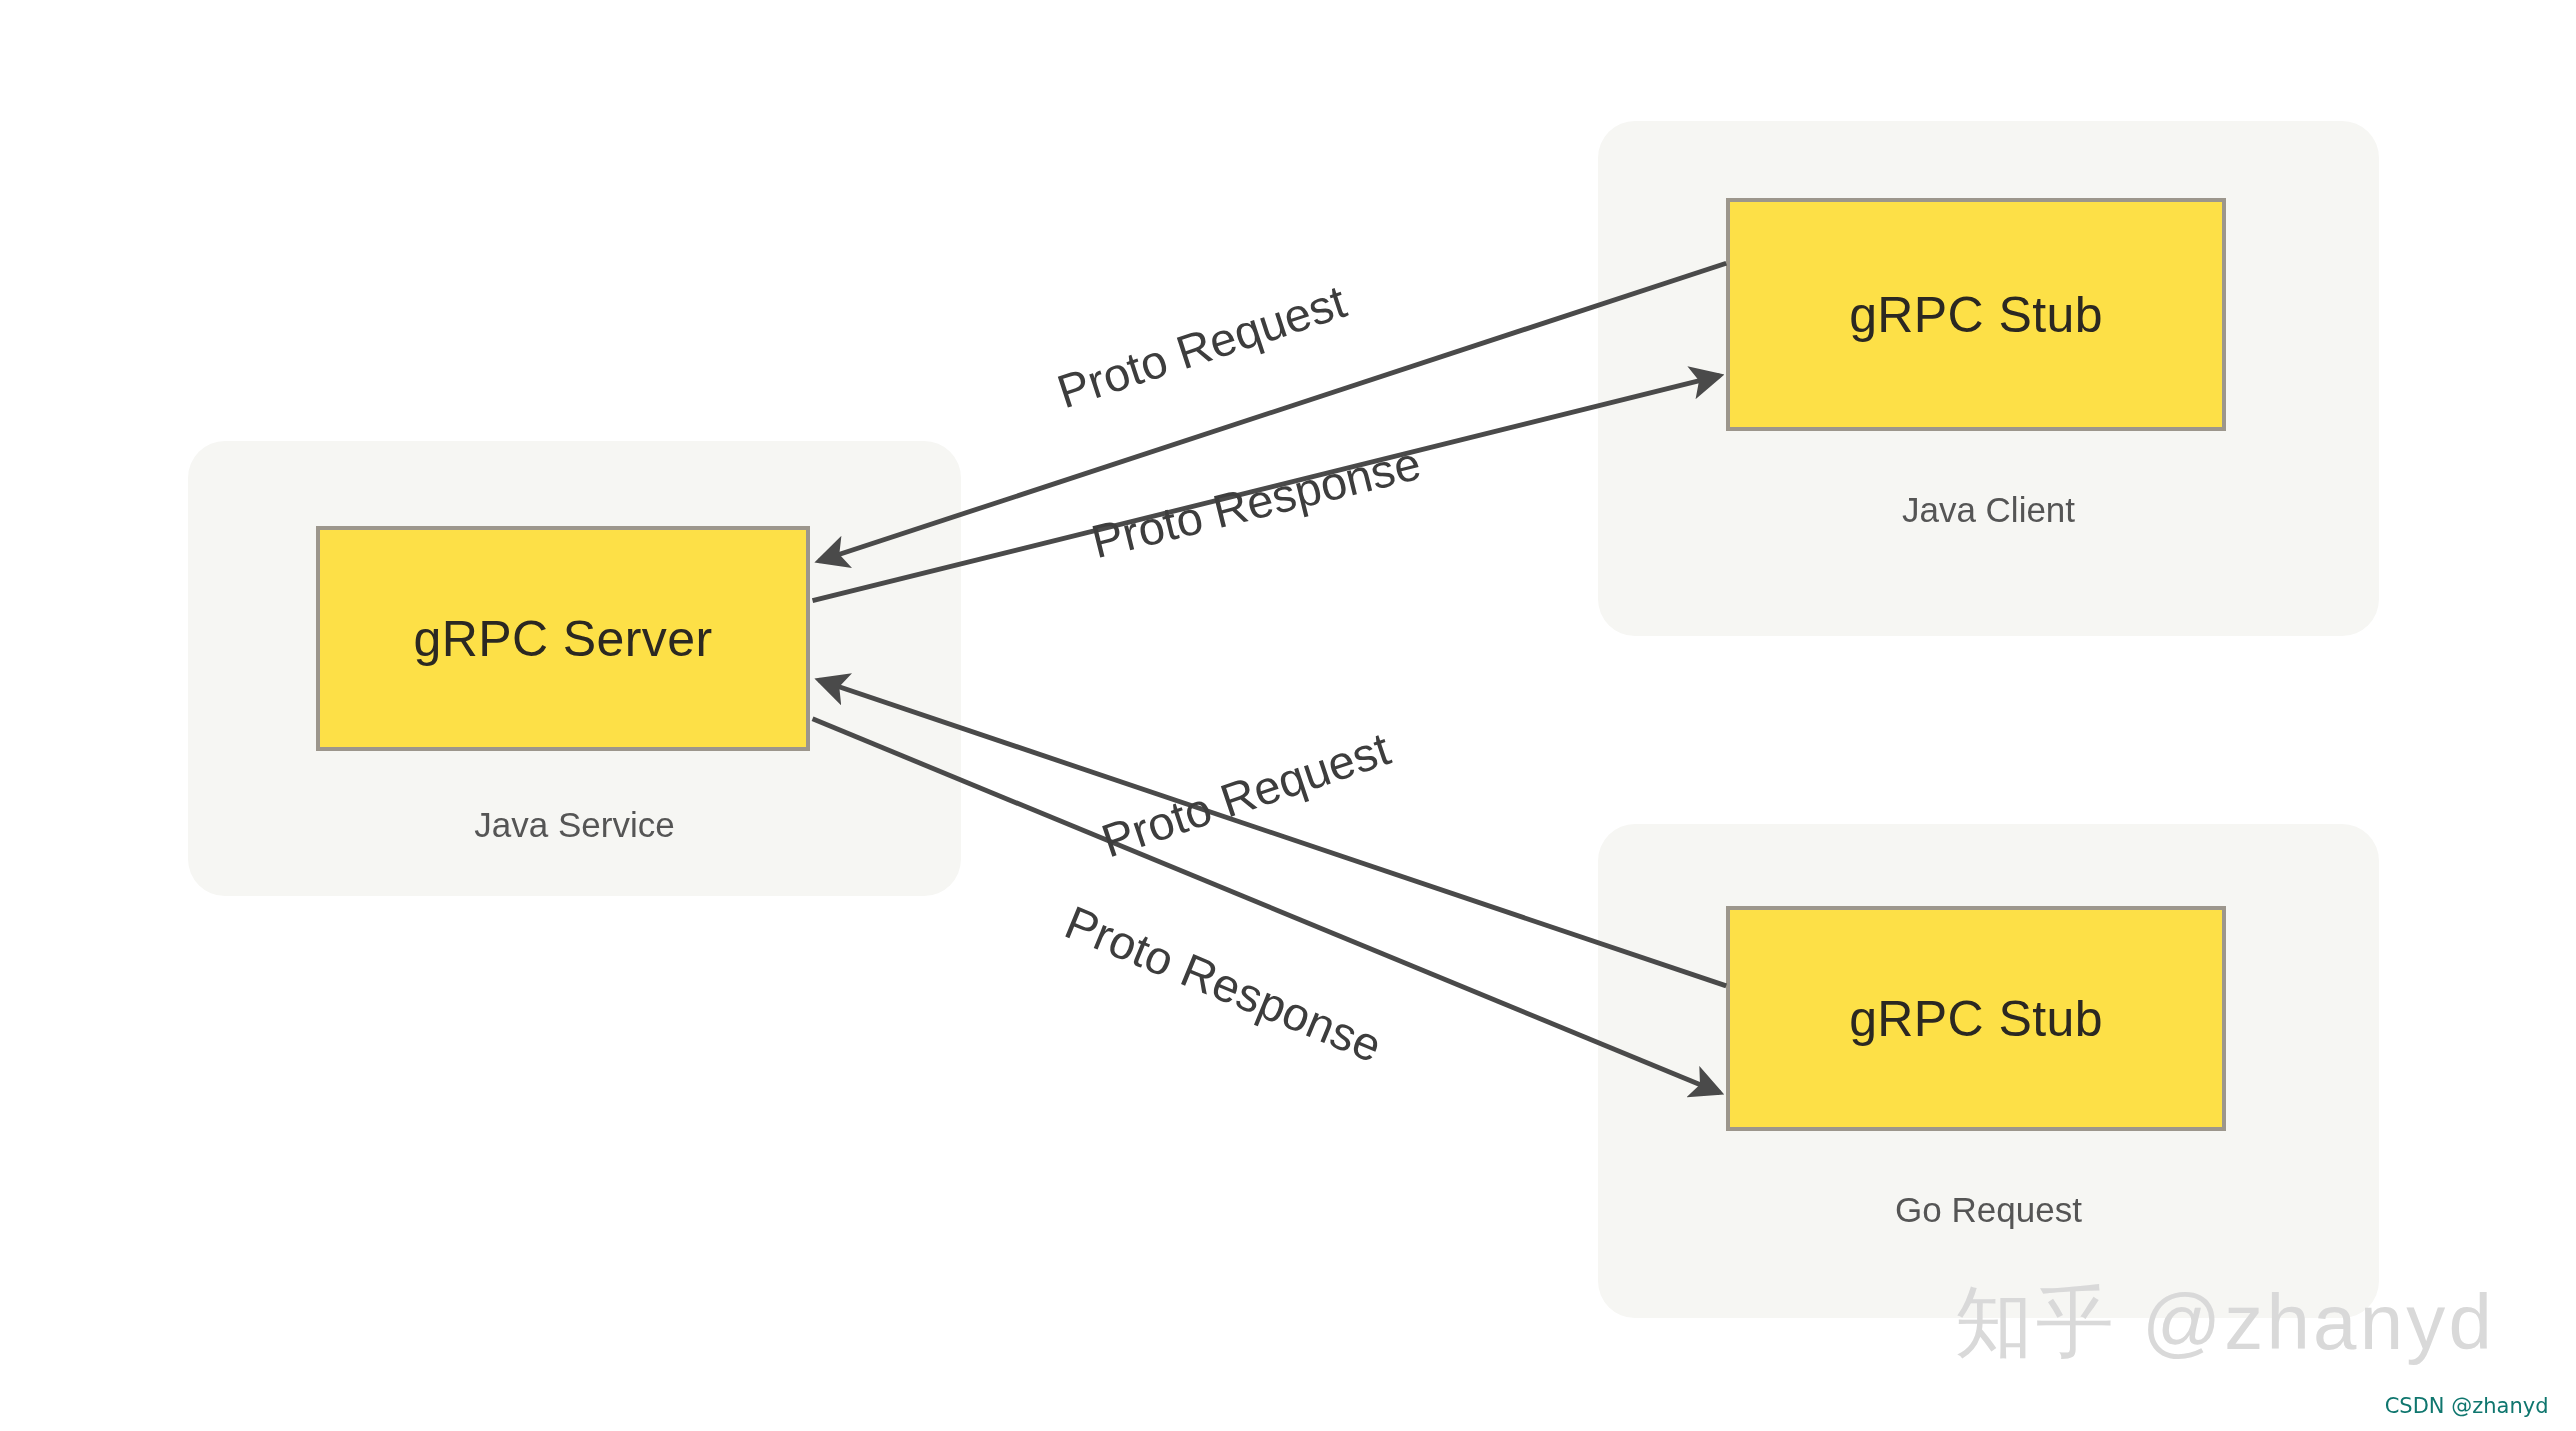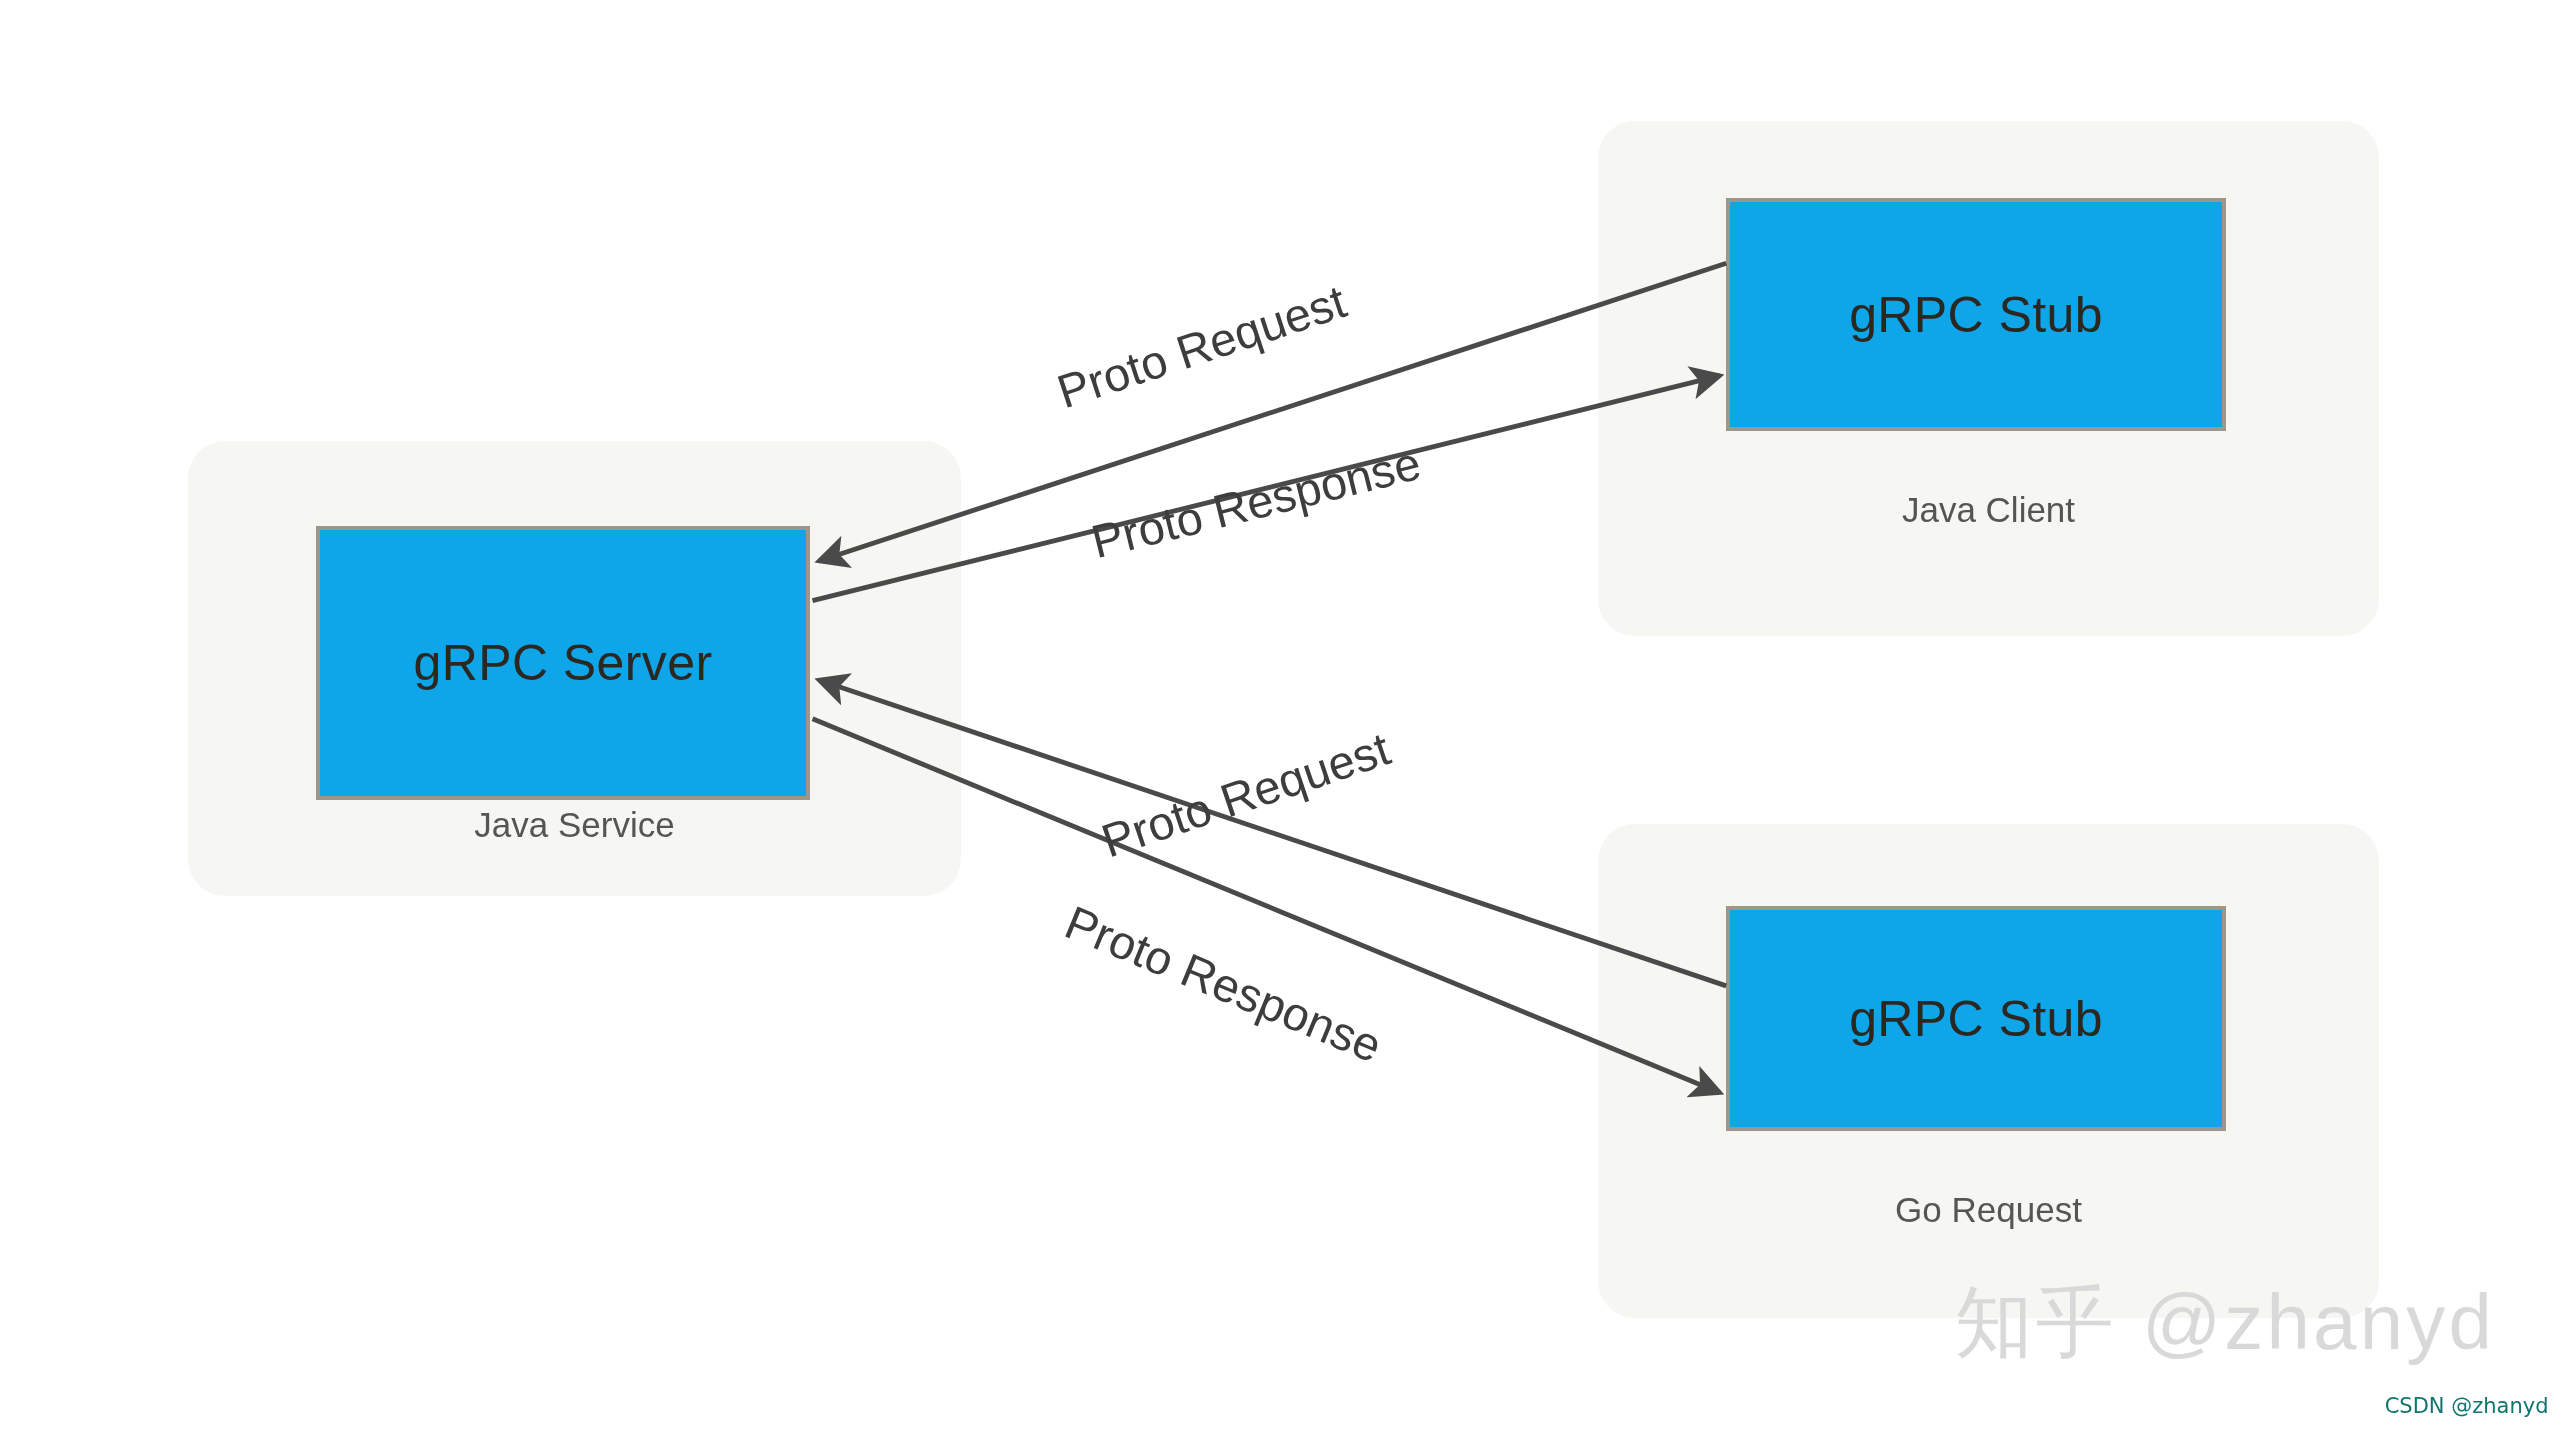--- a/index.html
+++ b/index.html
@@ -26,21 +26,21 @@
   
   .panel {
     position: absolute;
     background: #f6f6f3;
     border-radius: 37px;
   }
 
   
   .node-box {
     position: absolute;
-    background: #0ea5e9;
+    background: #fde047;
     border: 4px solid #9c968c;
     box-sizing: border-box;
     display: flex;
     align-items: center;
     justify-content: center;
   }
   .node-box .node-label {
     font-size: 50px;
     color: #2b2822;
     letter-spacing: 0.4px;
@@ -96,21 +96,21 @@
     font-family: "DejaVu Sans", sans-serif;
   }
 </style>
 </head>
 <body>
 
 <div id="stage">
 
   <div class="panel" style="left:188px; top:441px; width:773px; height:455px;"></div>
 
-  <div class="node-box" style="left:316px; top:526px; width:494px; height:274px;">
+  <div class="node-box" style="left:316px; top:526px; width:494px; height:225px;">
     <span class="node-label">gRPC Server</span>
   </div>
 
   <div class="panel-caption" style="left:188px; top:805px; width:773px;">Java Service</div>
 
   <div class="panel" style="left:1598px; top:121px; width:781px; height:515px;"></div>
 
   <div class="node-box" style="left:1726px; top:198px; width:500px; height:233px;">
     <span class="node-label">gRPC Stub</span>
   </div>

